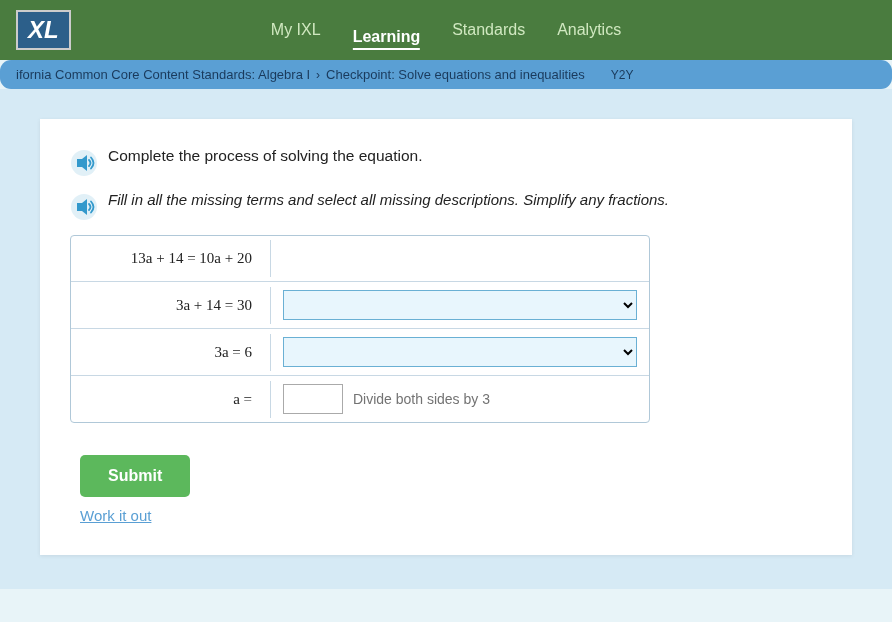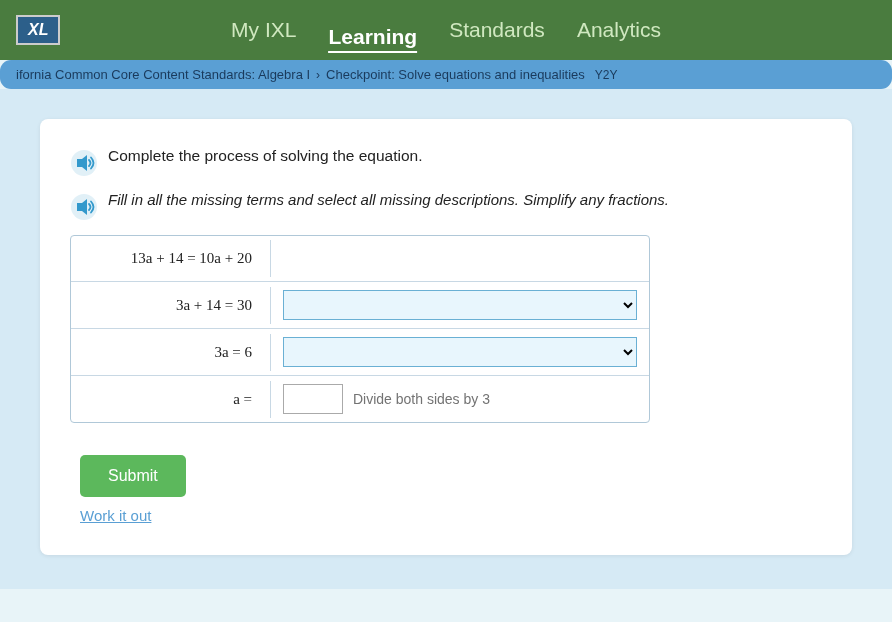--- a/index.html
+++ b/index.html
@@ -11,37 +11,37 @@
       height: 60px;
       display: flex;
       align-items: center;
       padding: 0 16px;
       position: relative;
     }
     .logo-box {
       background: #2c5f8a;
       color: white;
       font-weight: bold;
-      font-size: 16px;
+      font-size: 24px;
       padding: 4px 10px;
       font-style: italic;
       border: 2px solid #ccc;
     }
     .nav-links {
       display: flex;
       align-items: center;
       gap: 32px;
       position: absolute;
       left: 50%;
       transform: translateX(-50%);
     }
     .nav-link {
       color: #d0e8c0;
       text-decoration: none;
-      font-size: 21px;
+      font-size: 16px;
       cursor: pointer;
     }
     .nav-link.active {
       color: white;
       font-weight: bold;
       border-bottom: 2px solid white;
       padding-bottom: 2px;
       margin-top: 18px;
     }
 
@@ -51,33 +51,33 @@
       padding: 7px 16px;
       font-size: 13px;
       color: #1a3a5c;
       display: flex;
       align-items: center;
       gap: 6px;
       border-radius: 11px;
     }
     .breadcrumb-bar span { color: #1a3a5c; }
     .breadcrumb-bar .separator { color: #1a3a5c; font-size: 12px; }
-    .breadcrumb-bar .code { color: #1a3a5c; font-size: 12px; margin-left: 4px; }
+    .breadcrumb-bar .code { color: #1a3a5c; font-size: 12px; margin-left: 20px; }
 
     
     .main-content {
       background: #d6eaf5;
       min-height: 500px;
       padding: 30px 40px;
     }
 
     
     .question-card {
       background: white;
-      border-radius: 8px;
+      border-radius: 0;
       padding: 28px 30px 30px 30px;
       box-shadow: 0 1px 4px rgba(0,0,0,0.08);
       max-width: 820px;
       margin: 0 auto;
     }
 
     .instruction-line {
       display: flex;
       align-items: flex-start;
       gap: 10px;
@@ -165,21 +165,21 @@
       gap: 20px;
       padding: 0 0 0 10px;
     }
     .submit-btn {
       background: #5cb85c;
       color: white;
       border: none;
       border-radius: 5px;
       padding: 12px 28px;
       font-size: 16px;
-      font-weight: normal;
+      font-weight: bold;
       cursor: pointer;
     }
     .work-it-out {
       color: #5a9fd4;
       font-size: 15px;
       text-decoration: underline;
       cursor: pointer;
     }
   </style>
 </head>

